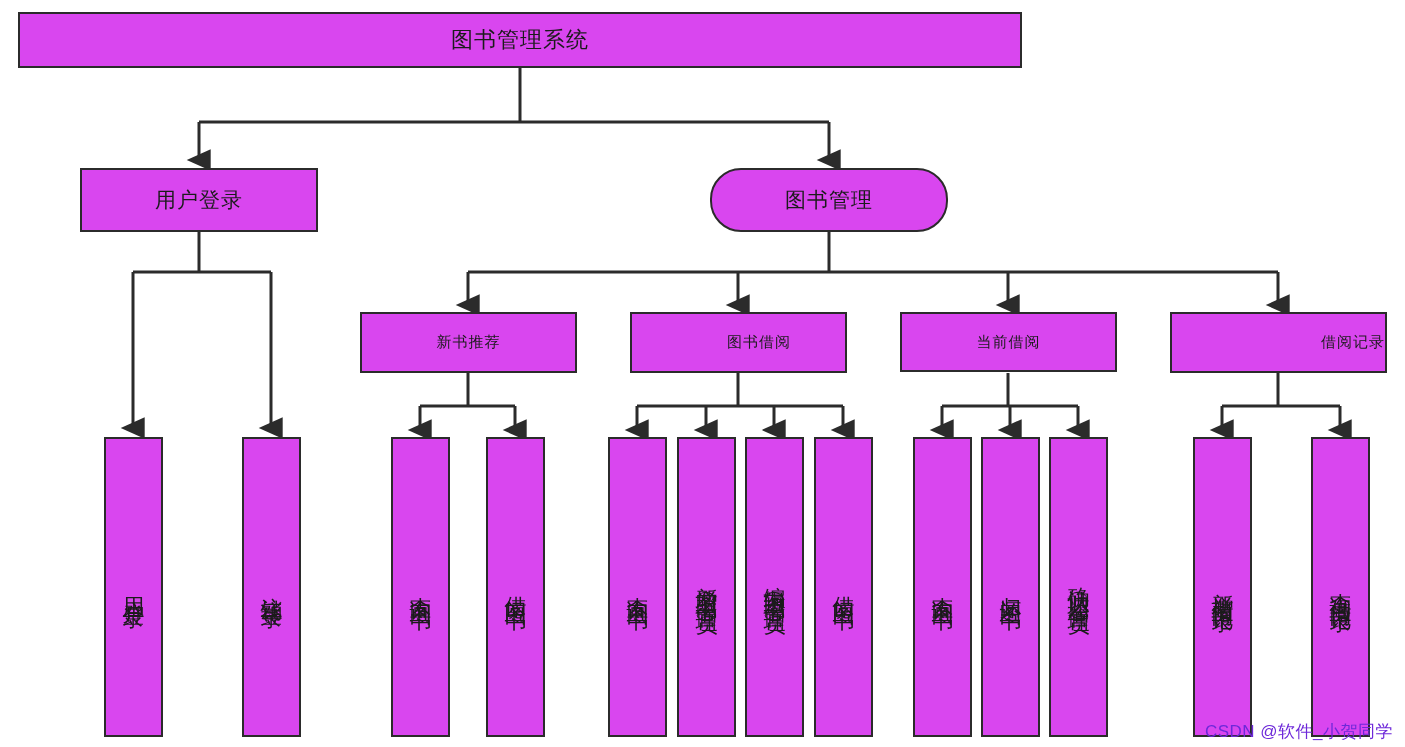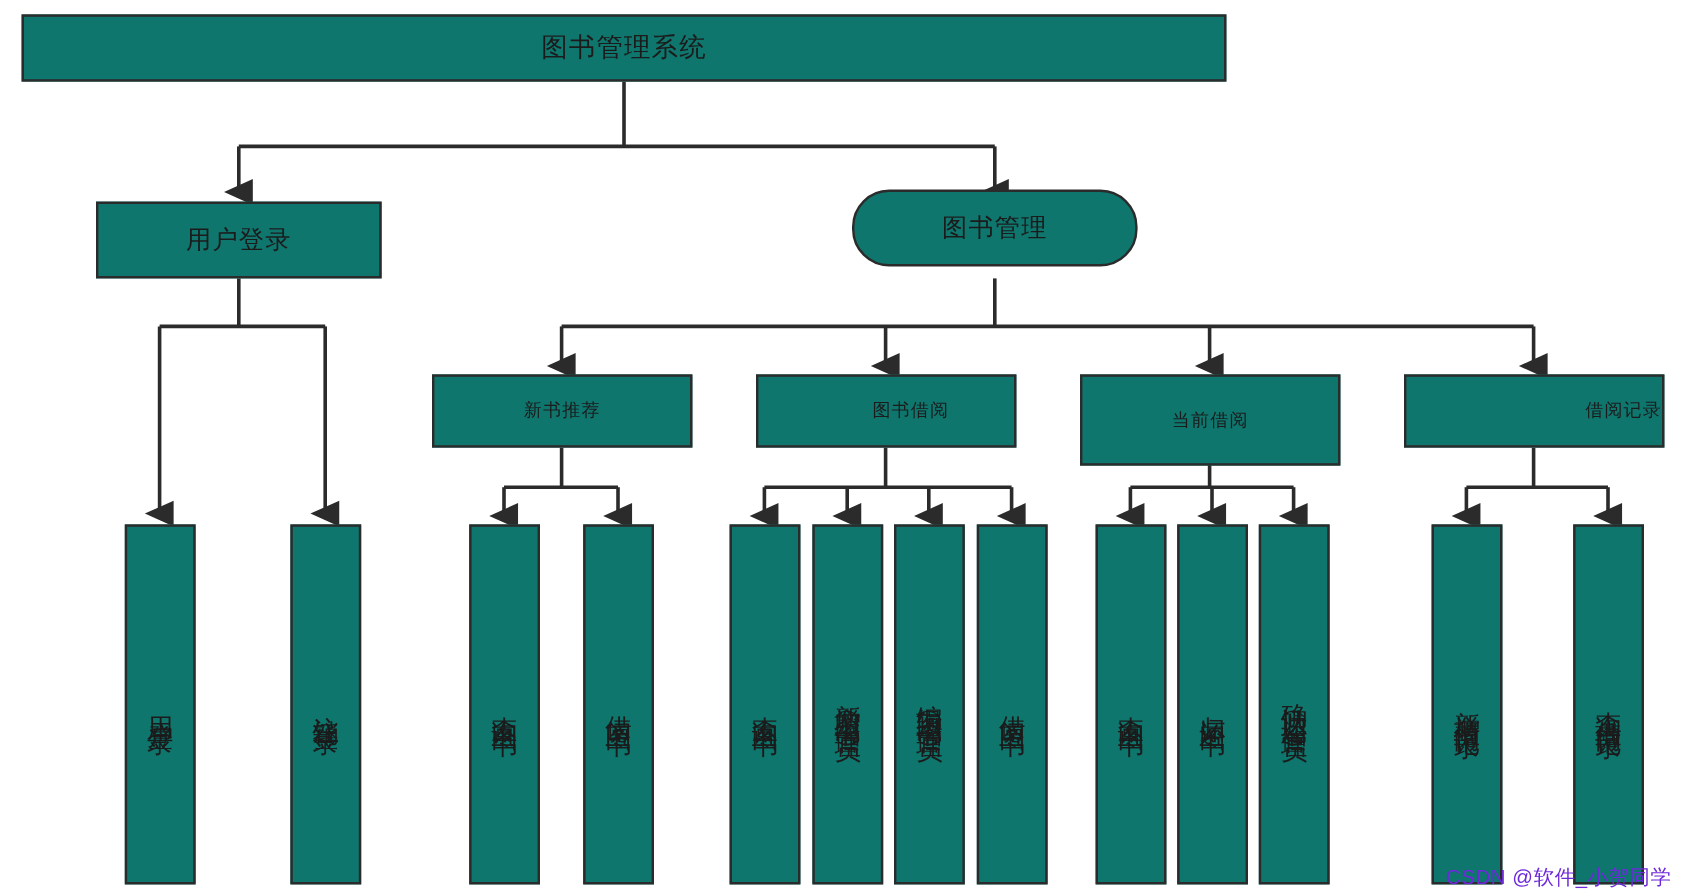--- a/index.html
+++ b/index.html
@@ -17,21 +17,21 @@
   
   #wires{
     position:absolute;left:0;top:0;
     width:1405px;height:747px;
     pointer-events:none;
   }
   
   .node{
     position:absolute;
     box-sizing:border-box;
-    background:#0f766e;
+    background:#d946ef;
     border:2px solid #2b2b2b;
     display:flex;
     align-items:center;
     justify-content:center;
     color:#1b1b1b;
     letter-spacing:1px;
   }
   .node.root{
     font-size:22px;
   }
@@ -120,33 +120,33 @@
   </svg>
 
   <div class="node root" style="left:18px;top:12px;width:1004px;height:56px;">
     <span>图书管理系统</span>
   </div>
 
   <div class="node lvl2" style="left:80px;top:168px;width:238px;height:64px;">
     <span>用户登录</span>
   </div>
 
-  <div class="node lvl2" style="left:710px;top:158px;width:238px;height:64px;border-radius:31px;">
+  <div class="node lvl2" style="left:710px;top:168px;width:238px;height:64px;border-radius:31px;">
     <span>图书管理</span>
   </div>
 
   <div class="node lvl3" style="left:360px;top:312px;width:217px;height:61px;">
     <span>新书推荐</span>
   </div>
 
   <div class="node lvl3" style="left:630px;top:312px;width:217px;height:61px;padding-left:41px;">
     <span>图书借阅</span>
   </div>
 
-  <div class="node lvl3" style="left:900px;top:312px;width:217px;height:76px;">
+  <div class="node lvl3" style="left:900px;top:312px;width:217px;height:60px;">
     <span>当前借阅</span>
   </div>
 
   <div class="node lvl3" style="left:1170px;top:312px;width:217px;height:61px;justify-content:flex-end;">
     <span>借阅记录</span>
   </div>
 
   <div class="node leaf" style="left:104px;top:437px;width:59px;height:300px;">
     <span class="vtext">用户登录</span>
   </div>

